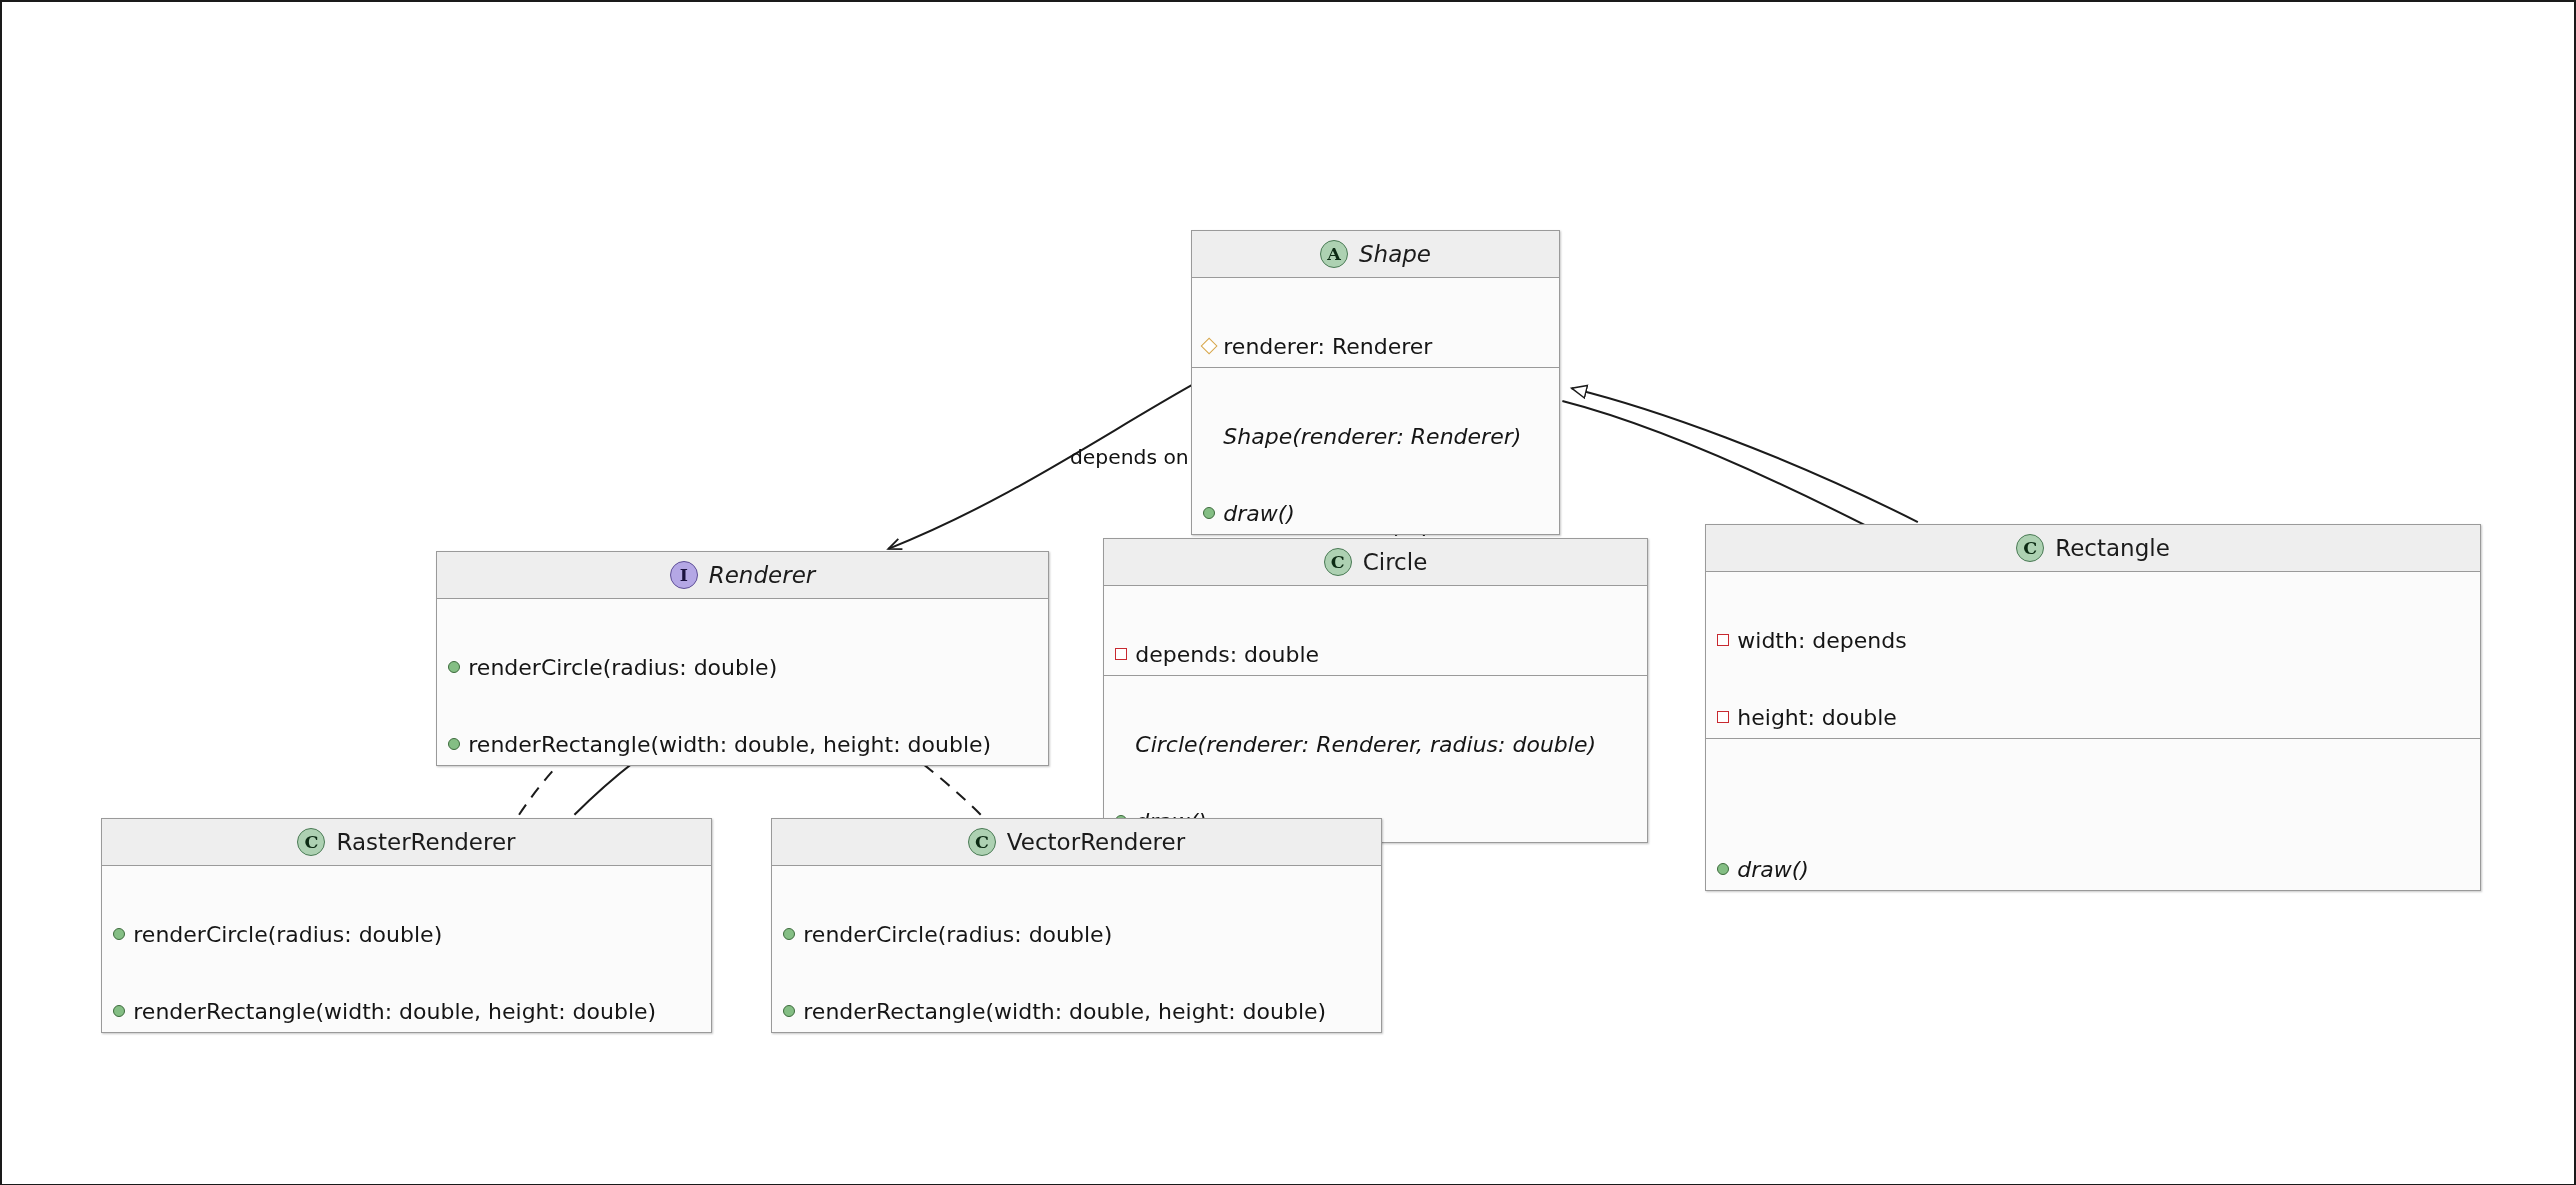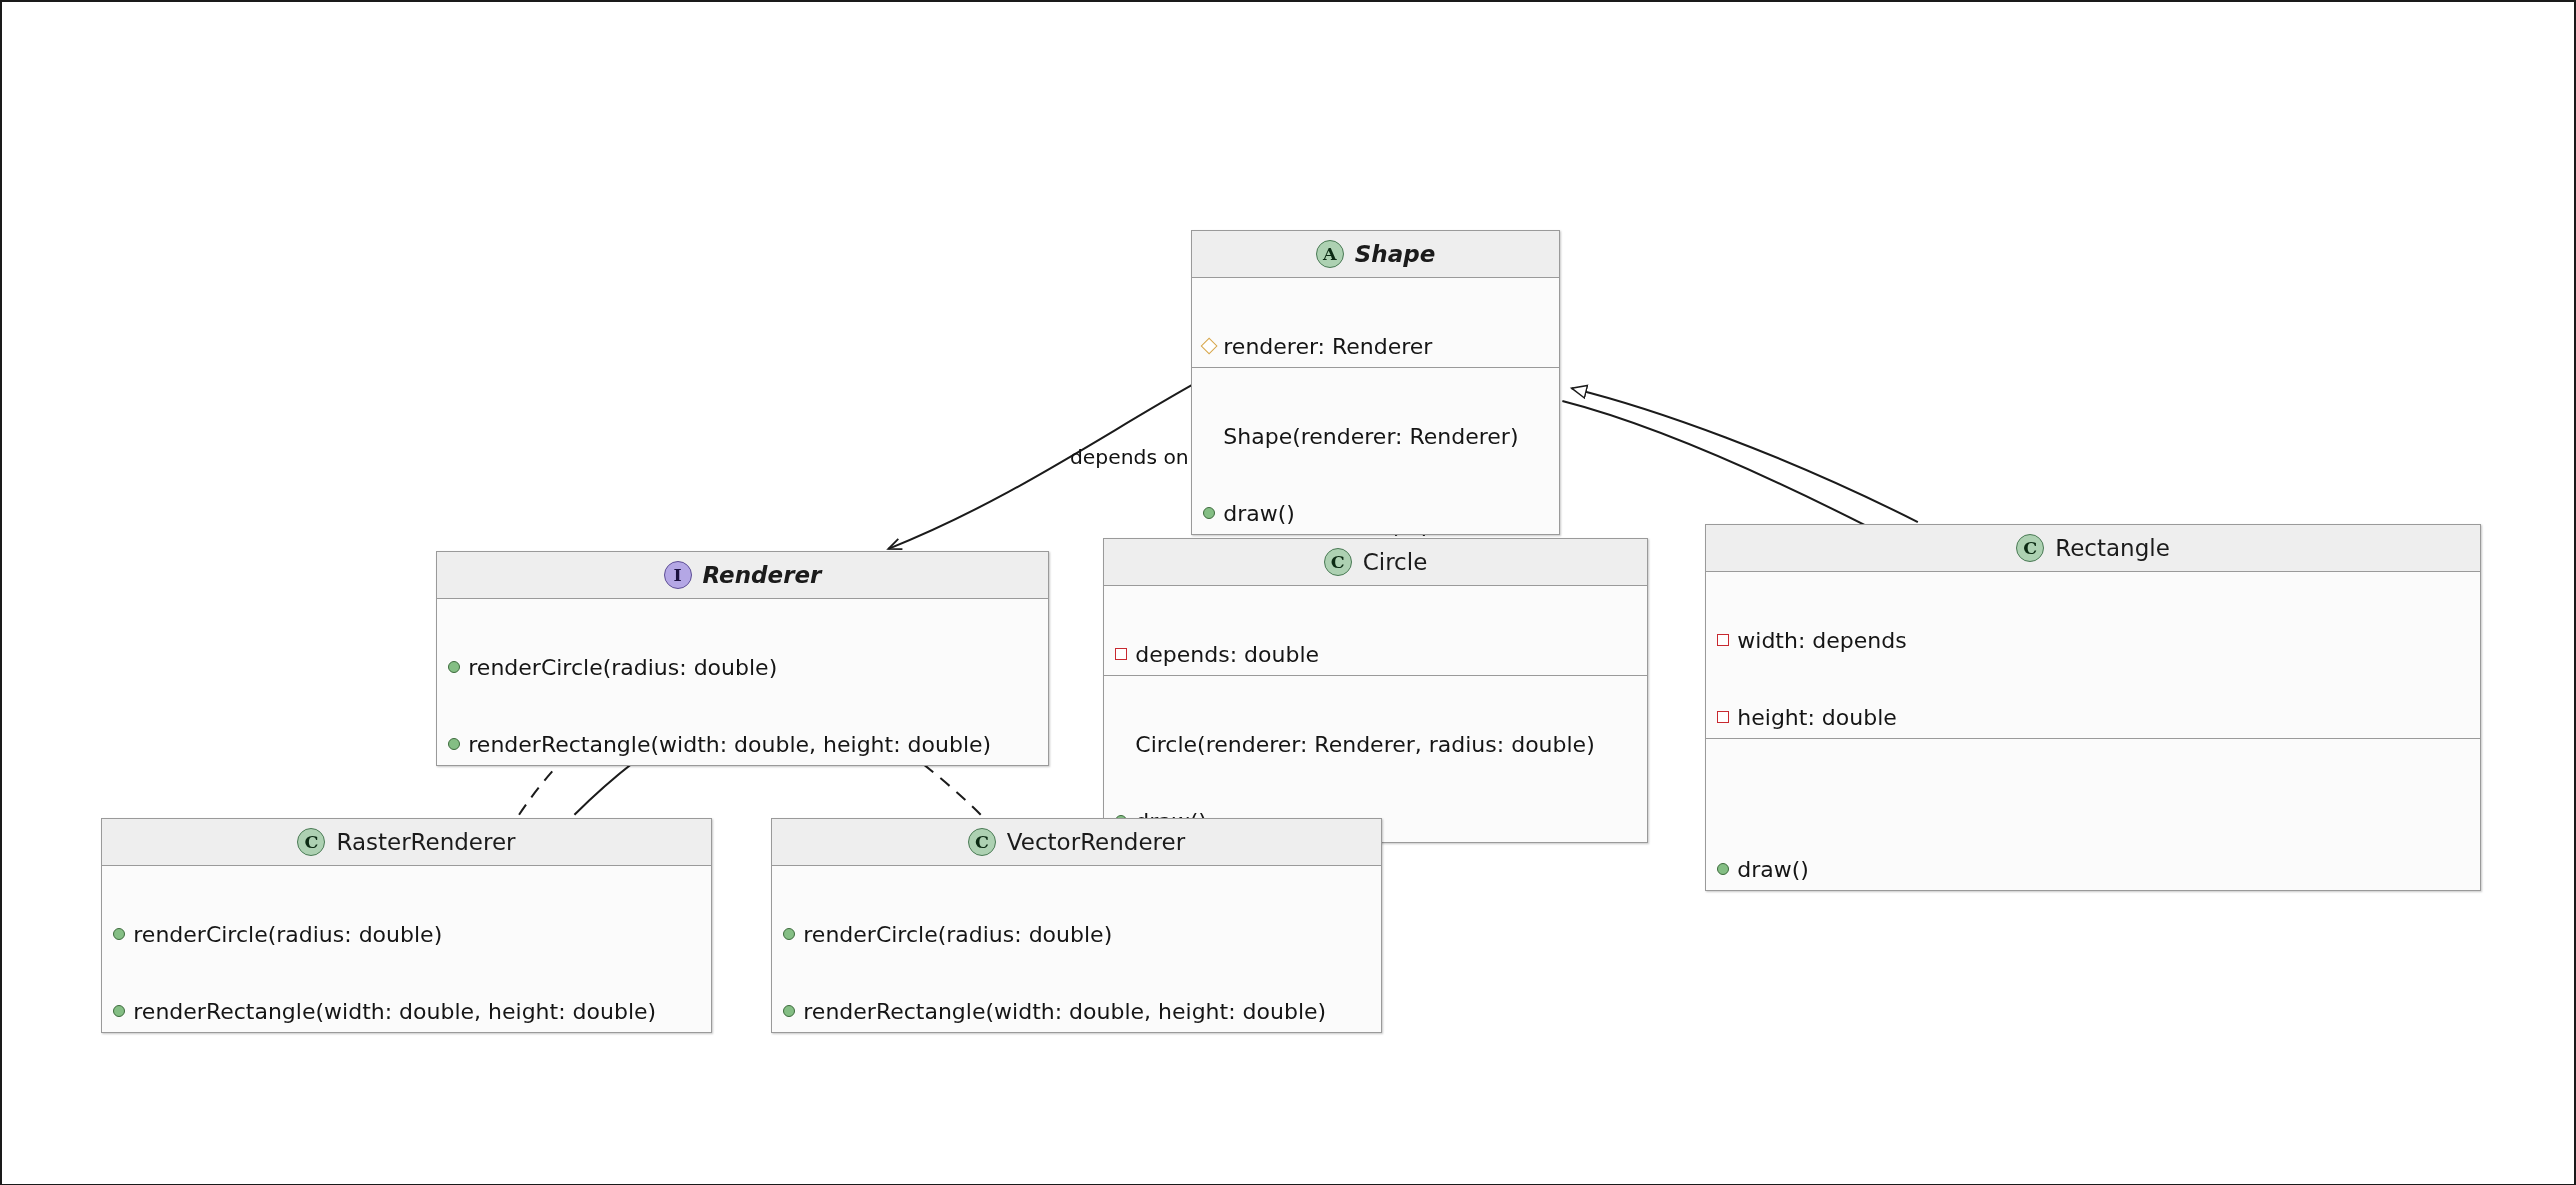--- a/index.html
+++ b/index.html
@@ -38,21 +38,21 @@
     background: #eeeeee;
     border-bottom: 0.9px solid #9a9a9a;
     height: 46px;
     display: flex;
     align-items: center;
     justify-content: center;
     gap: 11px;
     font-size: 23px;
     color: #1b1b1b;
   }
-  .uml-title.italic .name { font-style: italic; font-weight: bold; }
+  .uml-title.italic .name { font-style: italic; }
   .stereo {
     width: 28px;
     height: 28px;
     border-radius: 50%;
     display: inline-flex;
     align-items: center;
     justify-content: center;
     font-size: 17.5px;
     font-weight: bold;
     font-family: "DejaVu Serif", serif;
@@ -71,20 +71,21 @@
   .stereo.I {
     background: #B4A7E5;
     border: 0.9px solid #5e4f96;
     color: #1b1240;
   }
   .compartment {
     padding: 5.5px 9.2px 6.5px 11px;
   }
   .compartment + .compartment {
     border-top: 0.9px solid #9a9a9a;
+    font-style: italic;
   }
   .member {
     display: flex;
     align-items: baseline;
     gap: 8.3px;
     font-size: 22px;
     line-height: 1.32;
     color: #151515;
     white-space: nowrap;
     margin-top: 48px;

